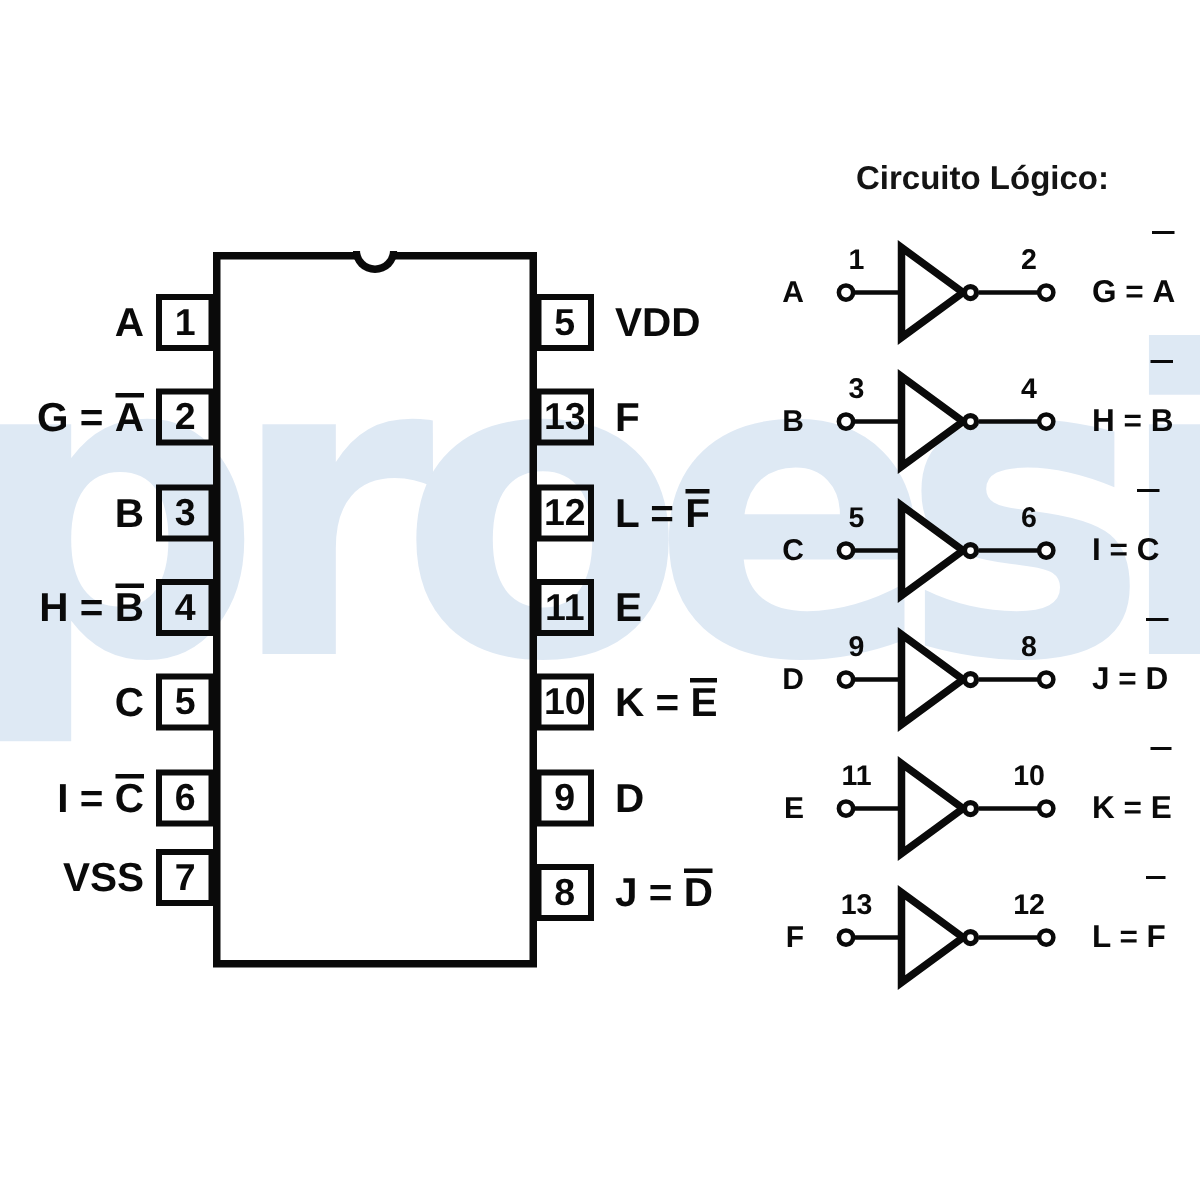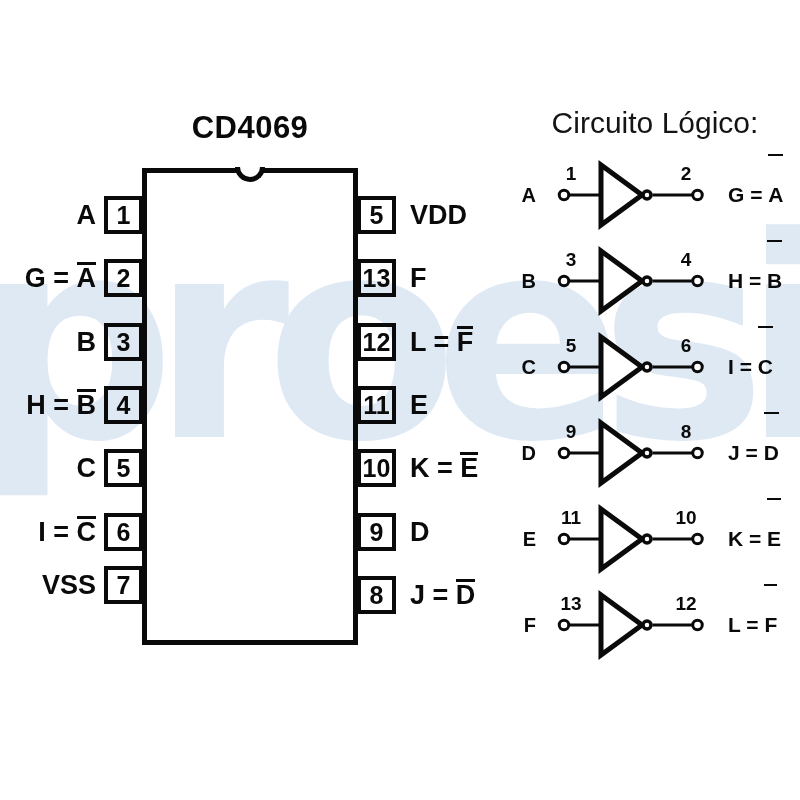--- a/index.html
+++ b/index.html
@@ -52,21 +52,21 @@
   .ov{position:relative;display:inline-block;}
   .ov:empty{display:none;}
   .ov::after{
     content:"";position:absolute;left:0px;right:0px;top:3px;
     border-top:3px solid #0a0a0a;
   }
   .gate-row .ov::after{top:2px;border-top-width:2.5px;}
   
   #logic-title{
     position:absolute;left:515px;top:106px;width:280px;z-index:2;
-    text-align:center;font-size:30px;font-weight:400;color:#141414;
+    text-align:center;font-size:22px;font-weight:700;color:#141414;
     white-space:nowrap;
   }
   .gate-row{position:absolute;left:510px;width:290px;height:86px;z-index:2;}
   .gate-in-label{
     position:absolute;left:0;top:0;width:26px;height:86px;line-height:86px;
     text-align:right;font-size:20px;font-weight:bold;
   }
   .gate-svg{position:absolute;left:29px;top:0;}
   .gate-pin{
     position:absolute;top:11px;width:30px;text-align:center;
@@ -79,21 +79,20 @@
     font-size:21px;font-weight:bold;white-space:nowrap;
   }
 </style>
 </head>
 <body>
 
 <div id="stage">
 
   <div id="watermark">proesi</div>
 
-  <div id="ic-title">CD4069</div>
   <div id="ic-body"></div>
   <div id="ic-notch"></div>
 
   <div id="left-pins" class="layer">
       <div class="pin-row left" style="top: 195.5px;">
     <div class="pin-label">
       <span>A</span>
     </div>
     <div class="pin-box">
       <span>1</span>

